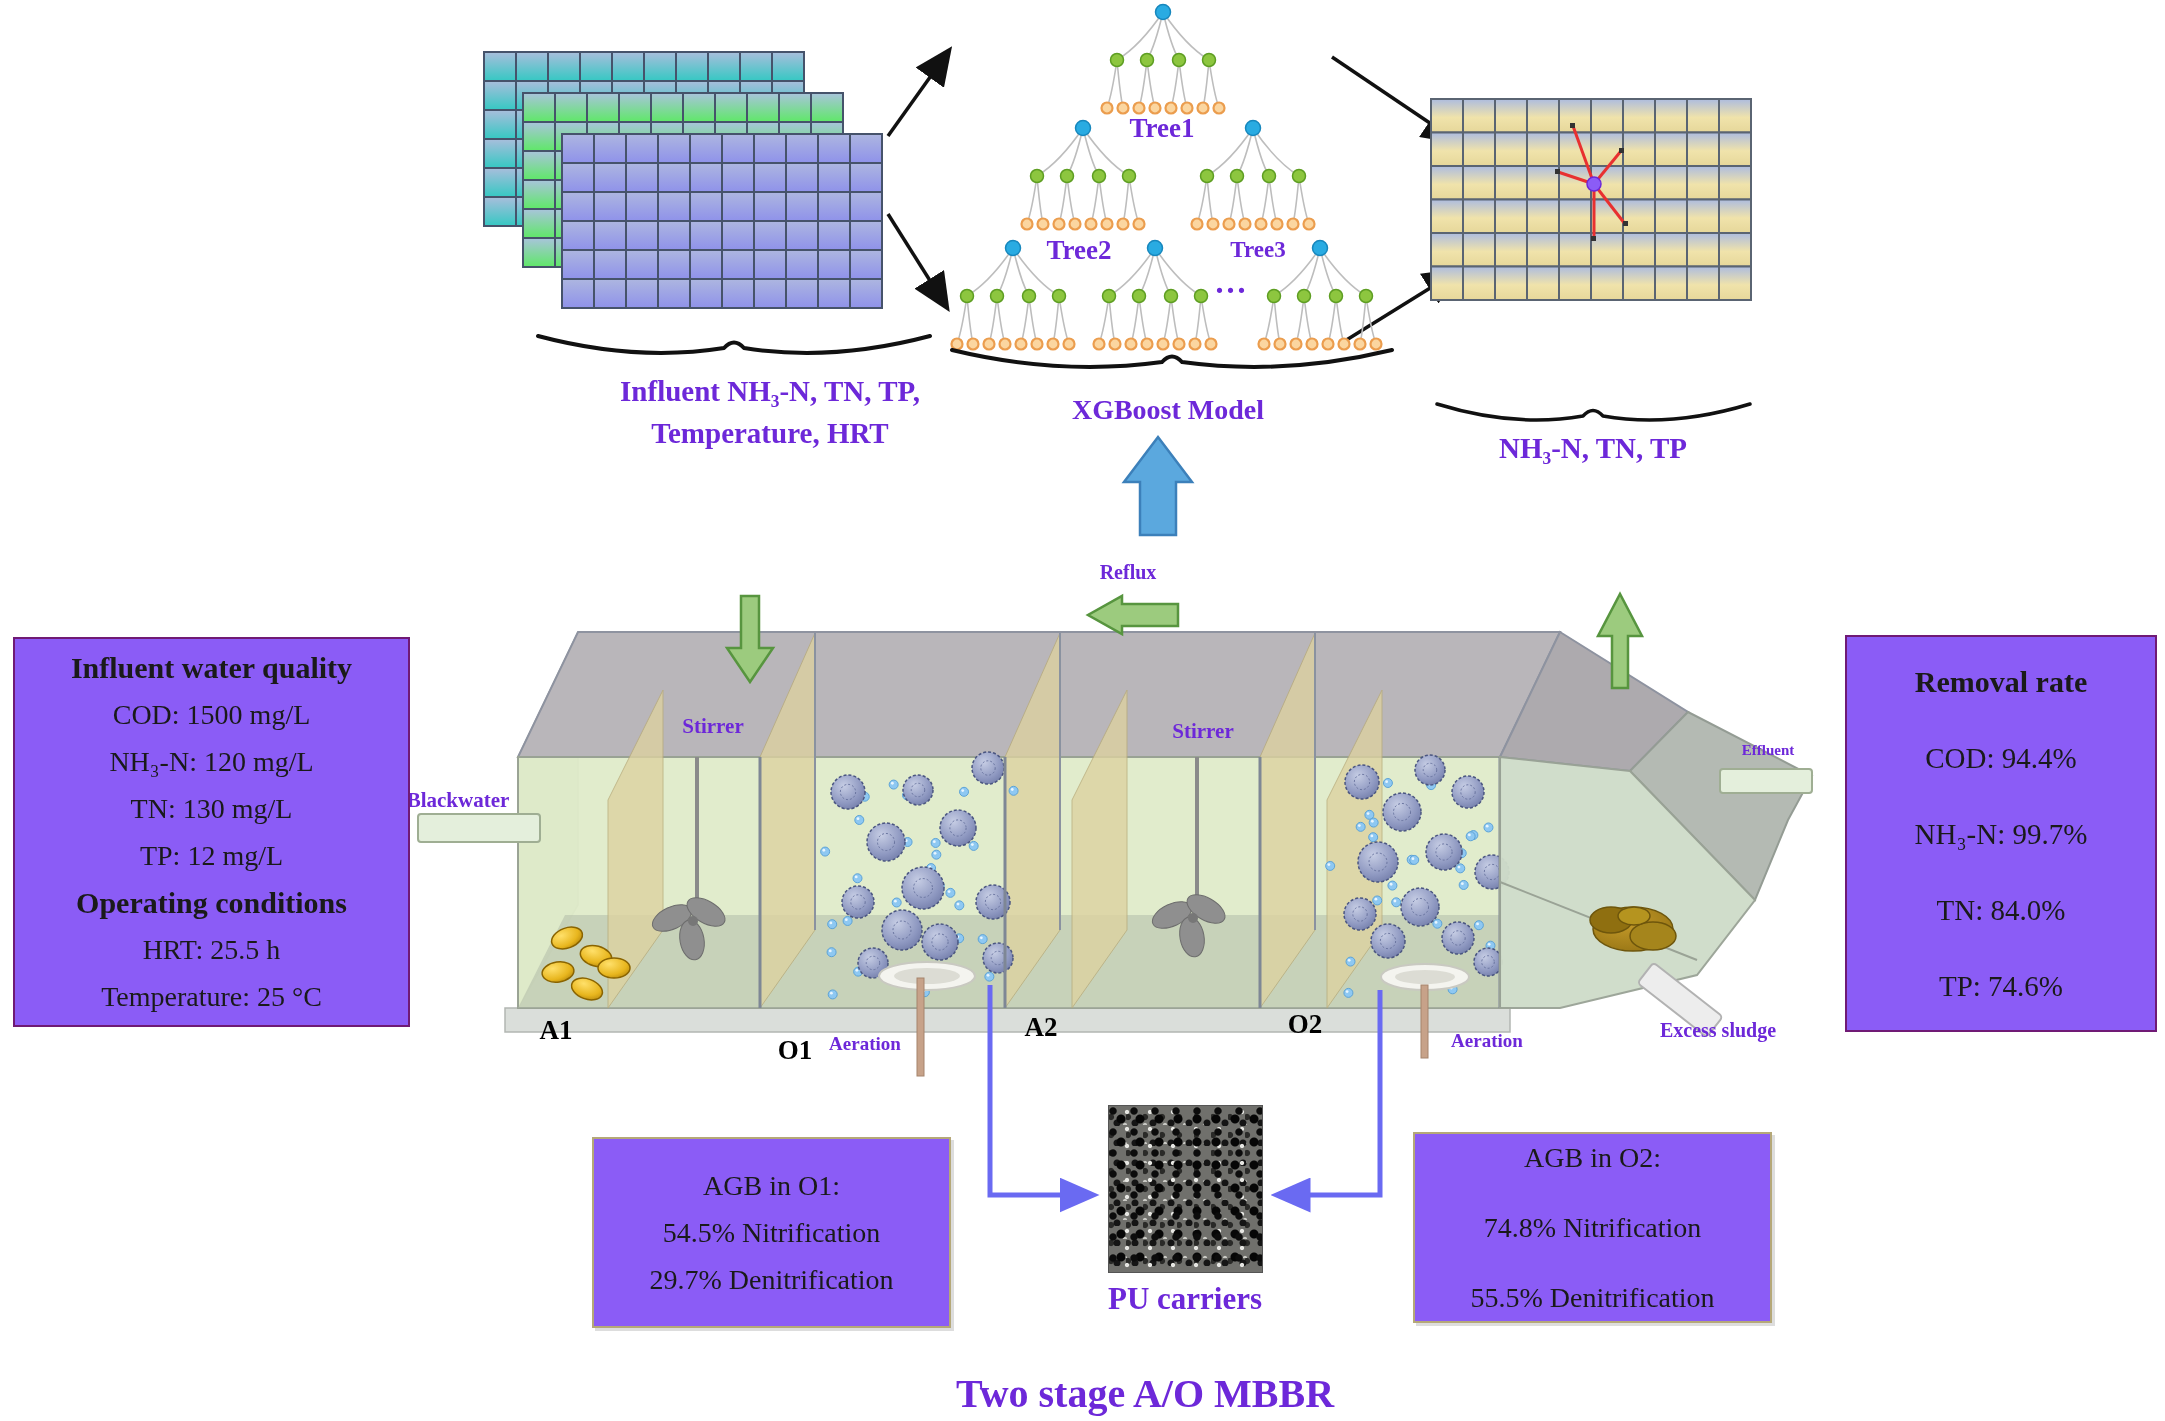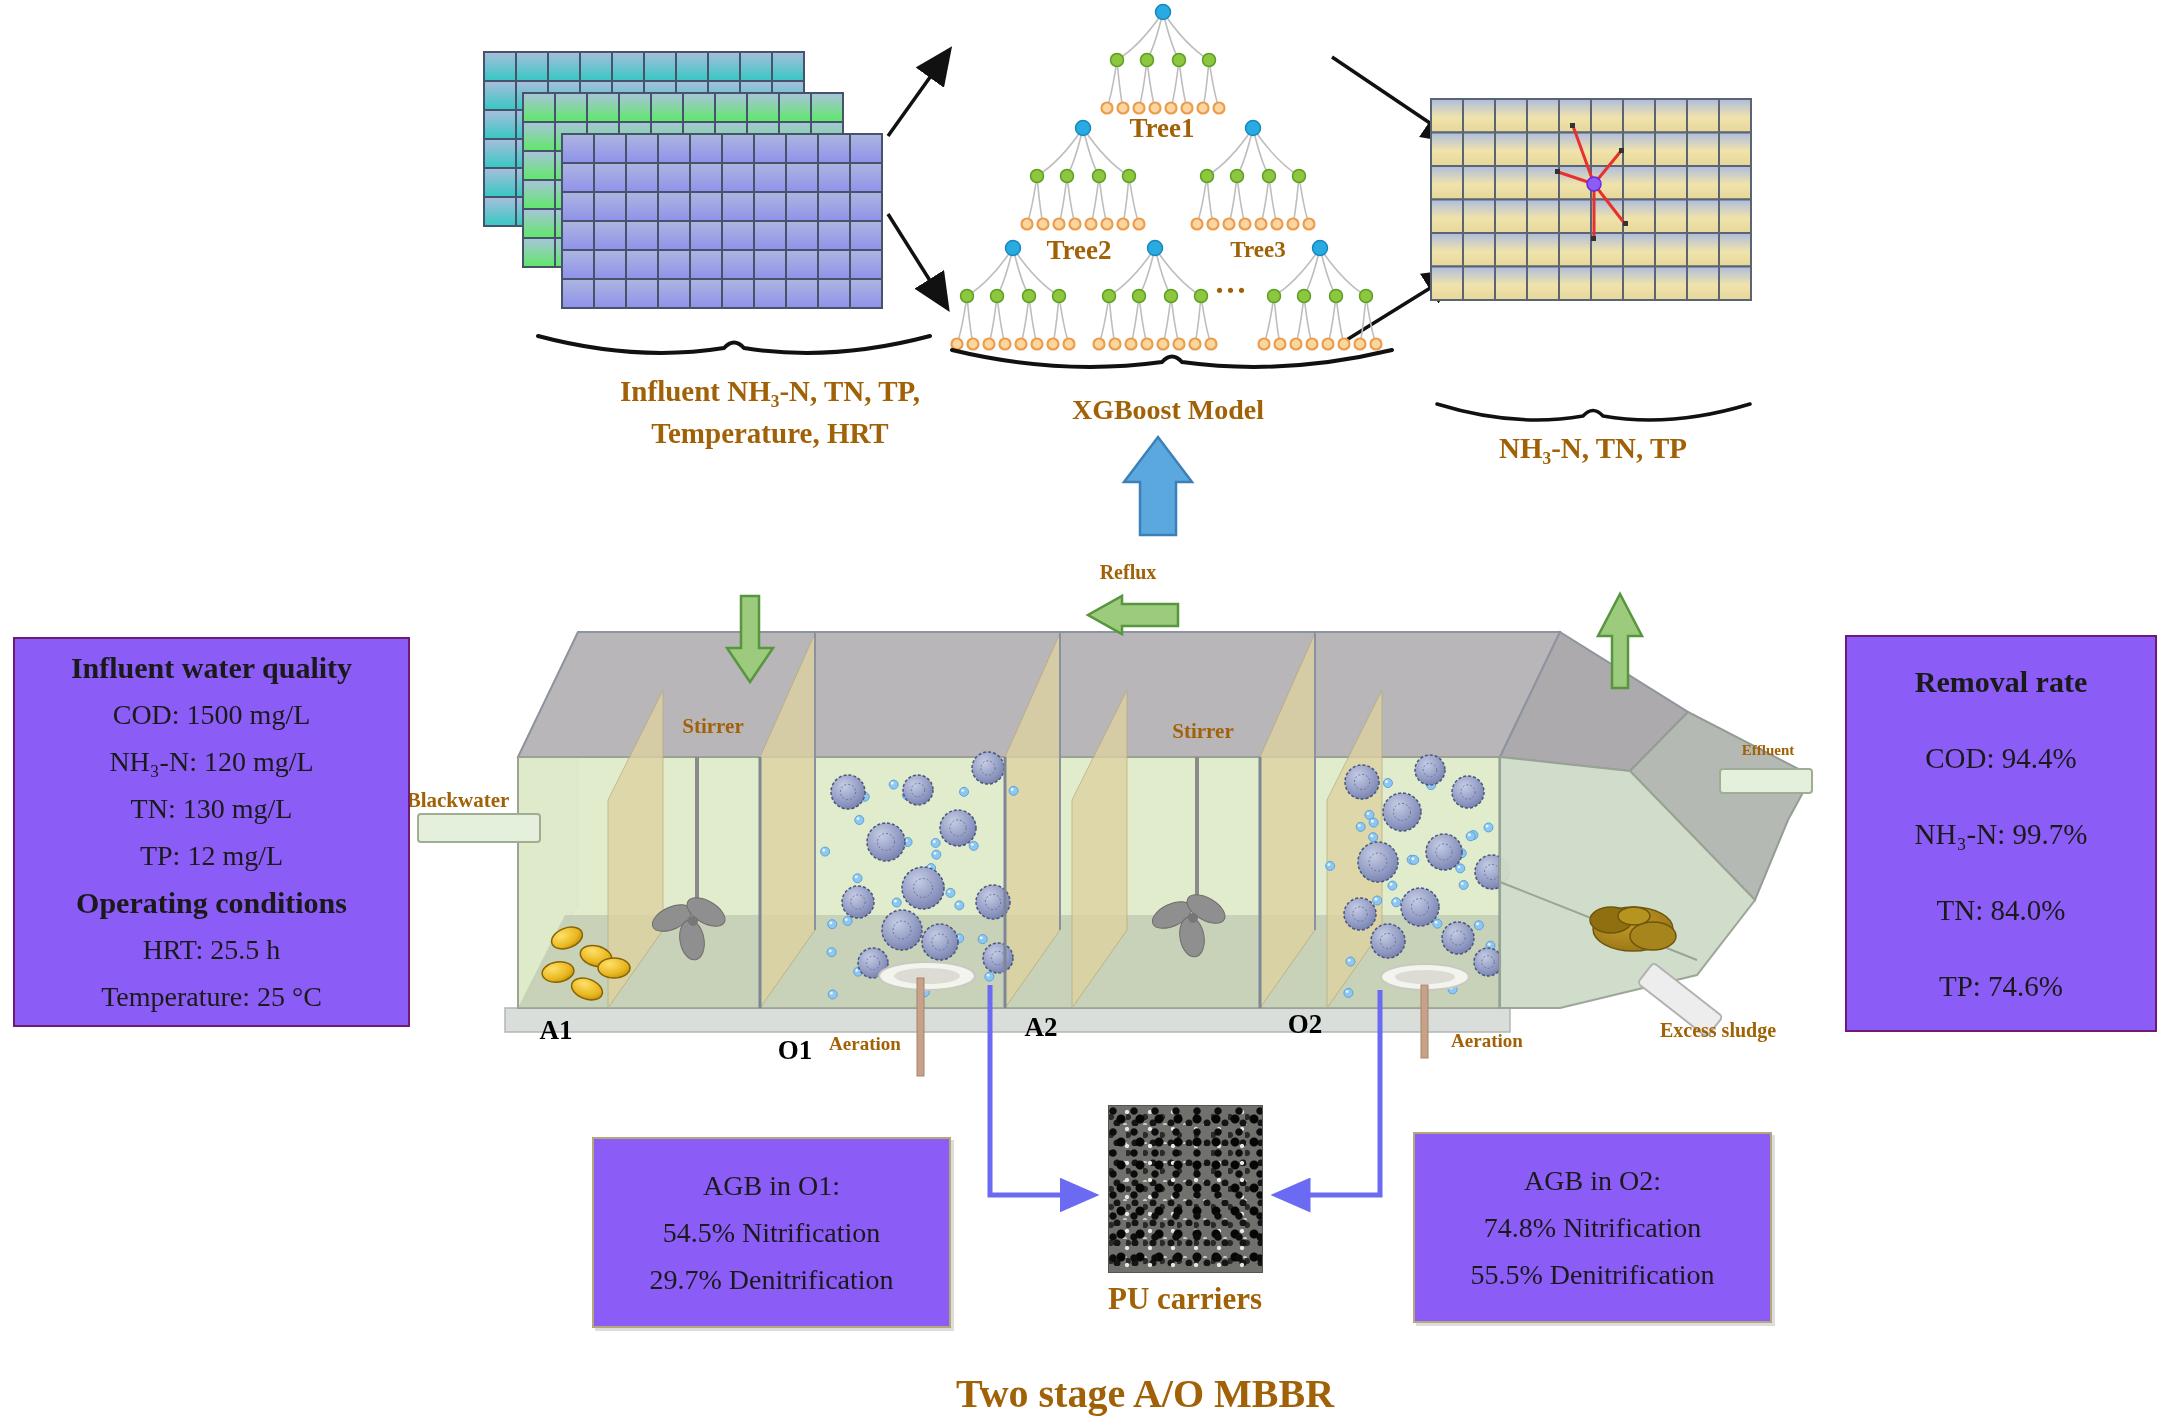--- a/index.html
+++ b/index.html
@@ -1,29 +1,29 @@
 <!DOCTYPE html>
 <html><head>
 <meta charset="utf-8">
 <style>
   html,body{margin:0;padding:0;background:#fff;}
   #page{position:relative;width:2165px;height:1421px;background:#fff;overflow:hidden;
         font-family:"Liberation Serif","DejaVu Serif",serif;color:#111;}
   .abs{position:absolute;}
   .ctr{transform:translate(-50%,-50%);white-space:nowrap;}
-  .lbl{font-weight:bold;color:#a16207;}
+  .lbl{font-weight:bold;color:#6d28d9;}
   .purple{color:#000000;font-weight:bold;margin-top:36px;}
   .box{background:#8b5cf6;border:2px solid #701a75;box-sizing:border-box;
        display:flex;flex-direction:column;align-items:center;justify-content:center;
        text-align:center;color:#1a1a1a;}
   .box .t{font-weight:bold;}
   #influent-box{left:13px;top:637px;width:397px;height:390px;font-size:28px;line-height:47px;}
   #removal-box{left:1845px;top:635px;width:312px;height:397px;font-size:29px;line-height:76px;}
   #agb-o1-box{left:592px;top:1137px;width:359px;height:191px;font-size:28px;line-height:47px;border-color:#b5a878;box-shadow:3px 3px 0 rgba(120,120,120,.25);}
-  #agb-o2-box{left:1413px;top:1132px;width:359px;height:191px;font-size:28px;line-height:47px;border-color:#b5a878;box-shadow:3px 3px 0 rgba(120,120,120,.25);}
+  #agb-o2-box{left:1413px;top:1132px;width:359px;height:191px;font-size:28px;line-height:47px;border-color:#b5a878;box-shadow:3px 3px 0 rgba(120,120,120,.25);justify-content:space-between;}
   #pu-foam{left:1108px;top:1105px;width:155px;height:168px;border:1px solid #555;box-sizing:border-box;
     background-color:#70706c;
     background-image:
       radial-gradient(circle at 4px 5px,#0c0c0c 3.2px,transparent 4.2px),
       radial-gradient(circle at 12px 13px,#060606 4px,transparent 5px),
       radial-gradient(circle at 18px 6px,#e6e6e2 1.6px,transparent 2.6px),
       radial-gradient(circle at 8px 17px,#151515 3px,transparent 4px),
       radial-gradient(circle at 16px 19px,#c9c9c4 1.6px,transparent 2.6px),
       radial-gradient(circle at 2px 11px,#2a2a28 2.6px,transparent 3.6px);
     background-size:21px 21px,19px 23px,23px 17px,18px 20px,20px 19px,17px 18px;}

